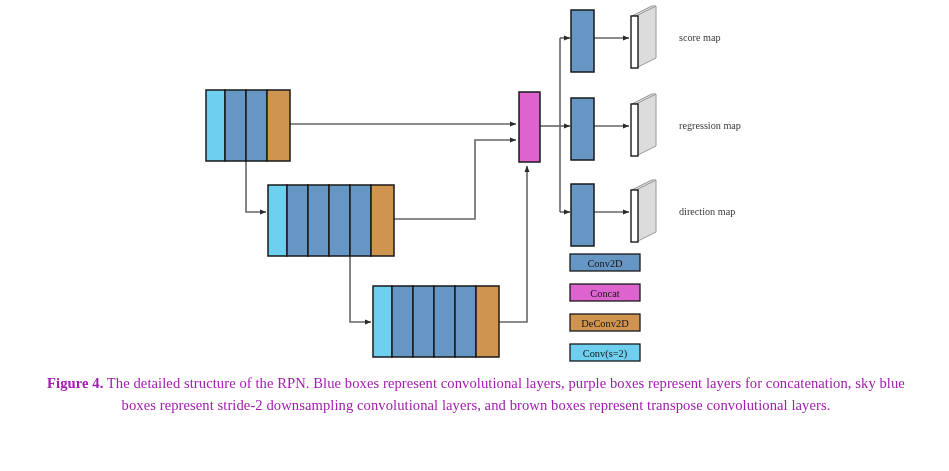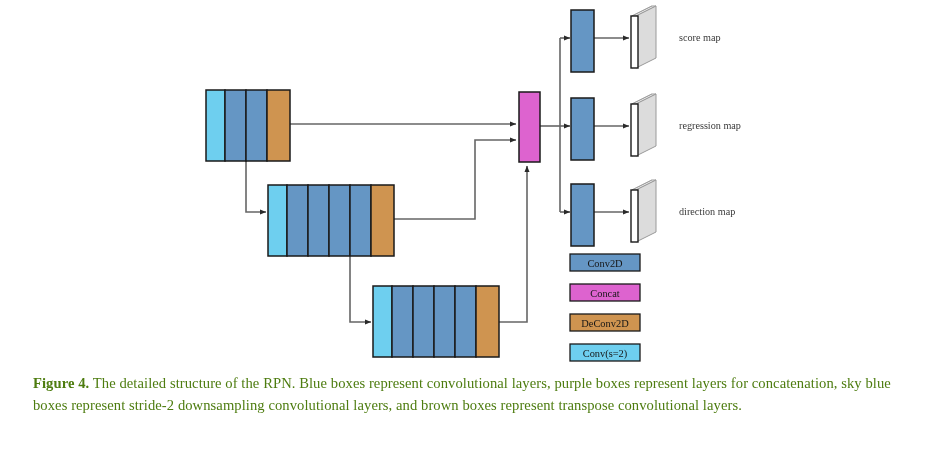--- a/index.html
+++ b/index.html
@@ -31,22 +31,22 @@
   }
 
   .caption {
     position: absolute;
     left: 33px;
     top: 372px;
     width: 886px;
     font-family: "Liberation Serif", serif;
     font-size: 14.6px;
     line-height: 1.52;
-    color: #4d7c0f;
-    text-align: left;
+    color: #a21caf;
+    text-align: center;
     letter-spacing: 0.005em;
   }
   .caption b {
     font-weight: bold;
   }
 
   svg text {
     font-family: "Liberation Serif", serif;
     fill: #1a1a1a;
   }

